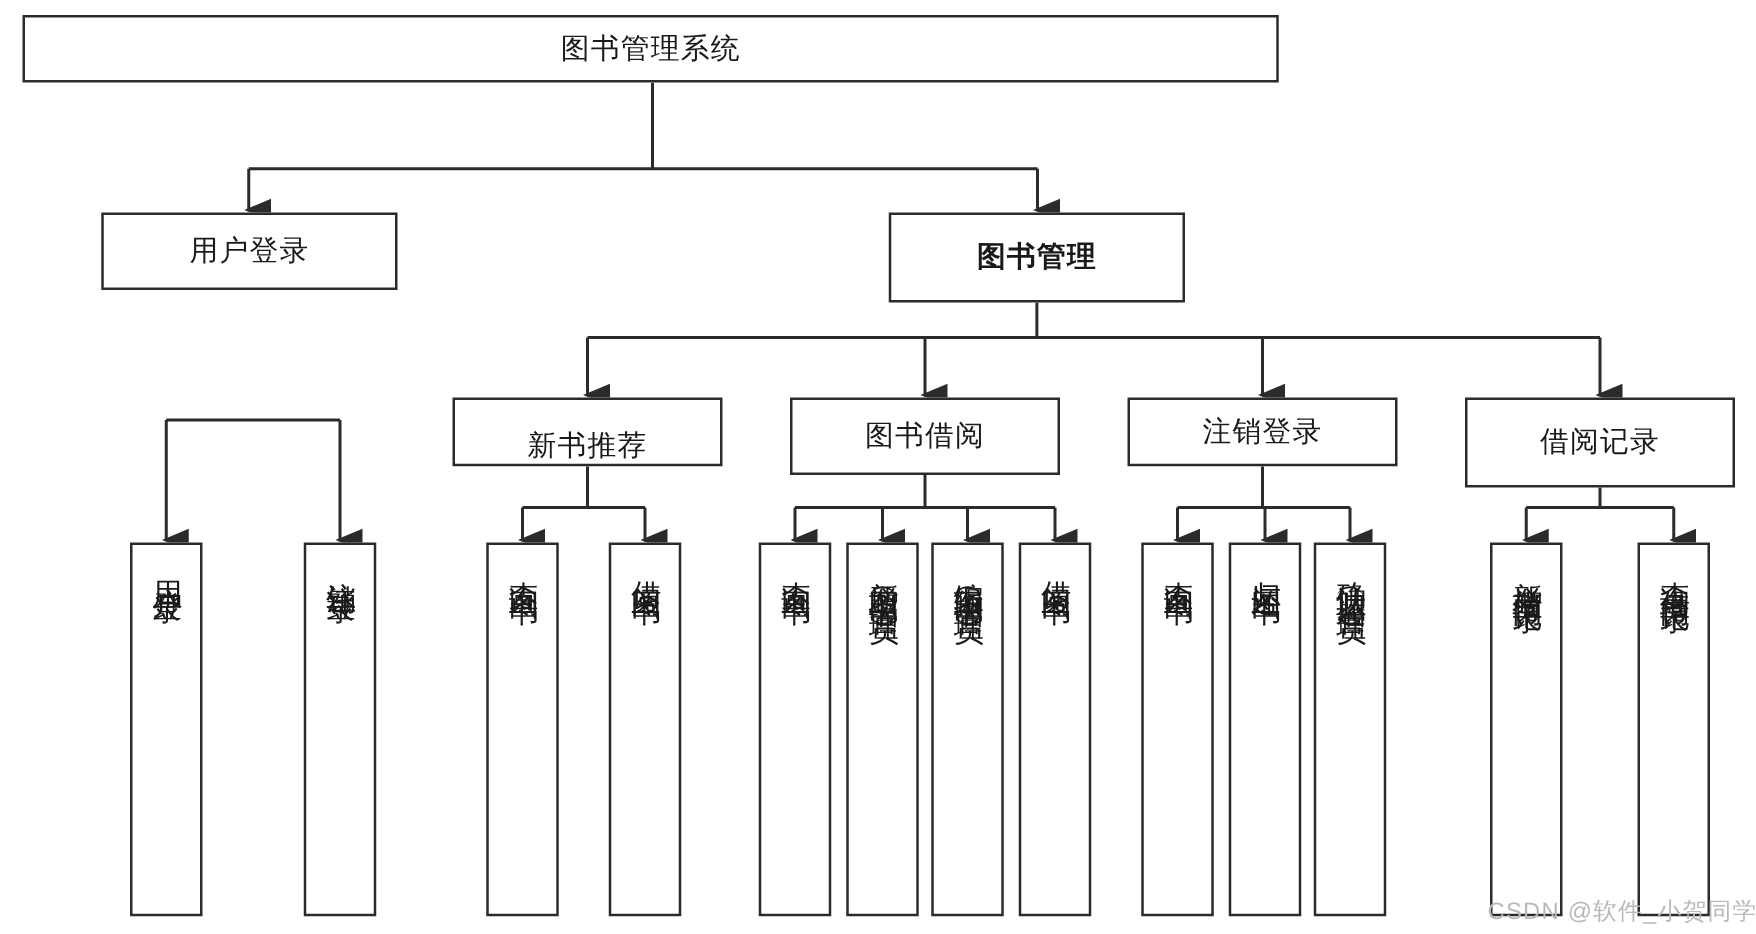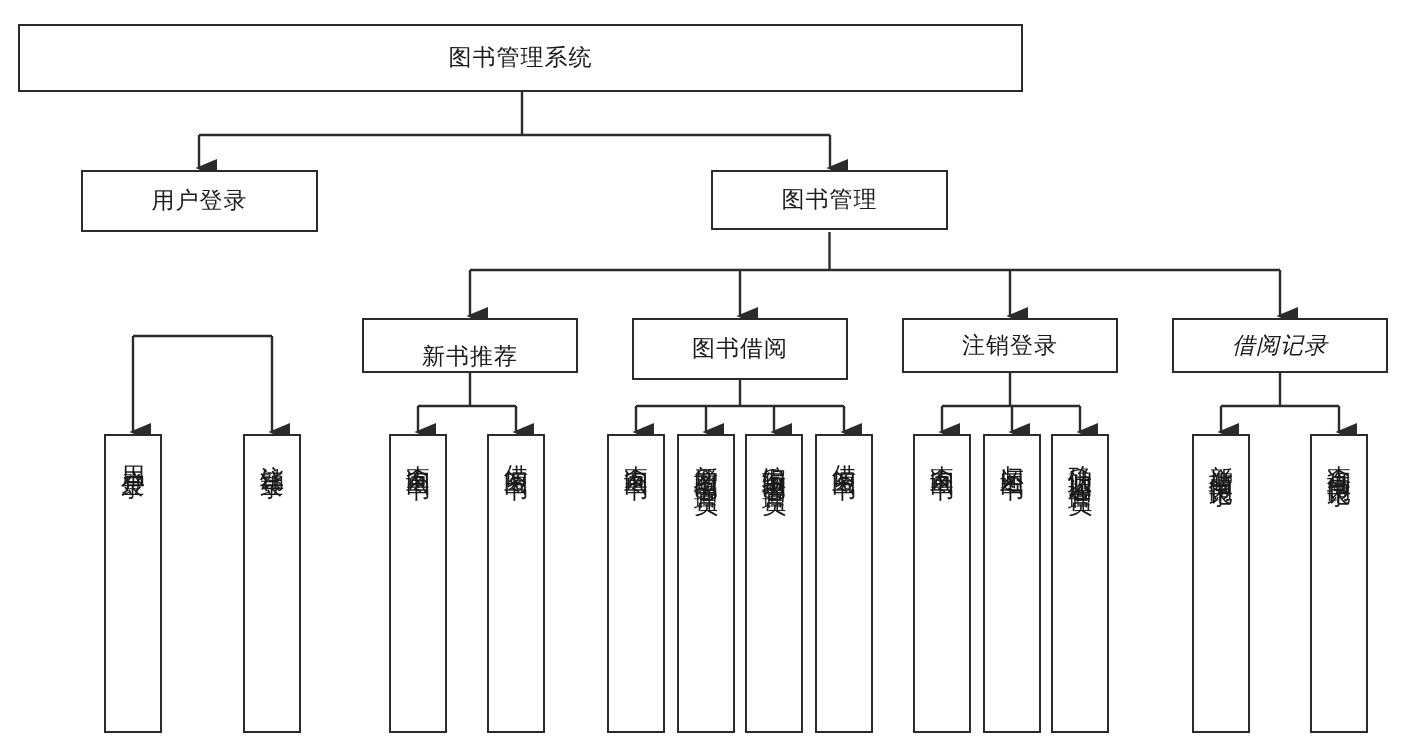--- a/index.html
+++ b/index.html
@@ -103,39 +103,39 @@
         <line x1="1012" y1="406" x2="1012" y2="432" marker-end="url(#arrow)"></line>
         <line x1="1080" y1="406" x2="1080" y2="432" marker-end="url(#arrow)"></line>
         <line x1="1280" y1="373" x2="1280" y2="406"></line>
         <line x1="1221" y1="406" x2="1339" y2="406"></line>
         <line x1="1221" y1="406" x2="1221" y2="432" marker-end="url(#arrow)"></line>
         <line x1="1339" y1="406" x2="1339" y2="432" marker-end="url(#arrow)"></line>
       </g>
   </svg>
 
   <div id="node-layer">
-      <div class="node horiz" style="left: 18px; top: 12px; width: 1005px; height: 68px; margin-top: 12px;">
+      <div class="node horiz" style="left: 18px; top: 12px; width: 1005px; height: 54px;">
         <span>图书管理系统</span>
       </div>
       <div class="node horiz" style="left: 81px; top: 170px; width: 237px; height: 62px;">
         <span>用户登录</span>
       </div>
-      <div class="node horiz" style="left: 711px; top: 170px; width: 237px; height: 60px;">
+      <div class="node horiz" style="left: 711px; top: 170px; width: 237px; height: 72px; font-weight: bold;">
         <span>图书管理</span>
       </div>
       <div class="node horiz" style="left: 362px; top: 318px; width: 216px; height: 55px; align-items: flex-end;">
         <span>新书推荐</span>
       </div>
       <div class="node horiz" style="left: 632px; top: 318px; width: 216px; height: 62px;">
         <span>图书借阅</span>
       </div>
       <div class="node horiz" style="left: 902px; top: 318px; width: 216px; height: 55px;">
         <span>注销登录</span>
       </div>
-      <div class="node horiz" style="left: 1172px; top: 318px; width: 216px; height: 55px; font-style: italic;">
+      <div class="node horiz" style="left: 1172px; top: 318px; width: 216px; height: 72px;">
         <span>借阅记录</span>
       </div>
       <div class="node vert" style="left: 104px; top: 434px; width: 58px; height: 299px;">
         <span class="vtext">用户登录</span>
       </div>
       <div class="node vert" style="left: 243px; top: 434px; width: 58px; height: 299px;">
         <span class="vtext">注销登录</span>
       </div>
       <div class="node vert" style="left: 389px; top: 434px; width: 58px; height: 299px;">
         <span class="vtext">查询图书</span>
@@ -165,14 +165,15 @@
         <span class="vtext">确认归还（管理员）</span>
       </div>
       <div class="node vert" style="left: 1192px; top: 434px; width: 58px; height: 299px;">
         <span class="vtext">新增借阅记录</span>
       </div>
       <div class="node vert" style="left: 1310px; top: 434px; width: 58px; height: 299px;">
         <span class="vtext">查询借阅记录</span>
       </div>
     </div>
 
+  <div class="watermark" style="left: 1190px; top: 716px;">CSDN @软件_小贺同学</div>
 
 </div>
 
 </body></html>

